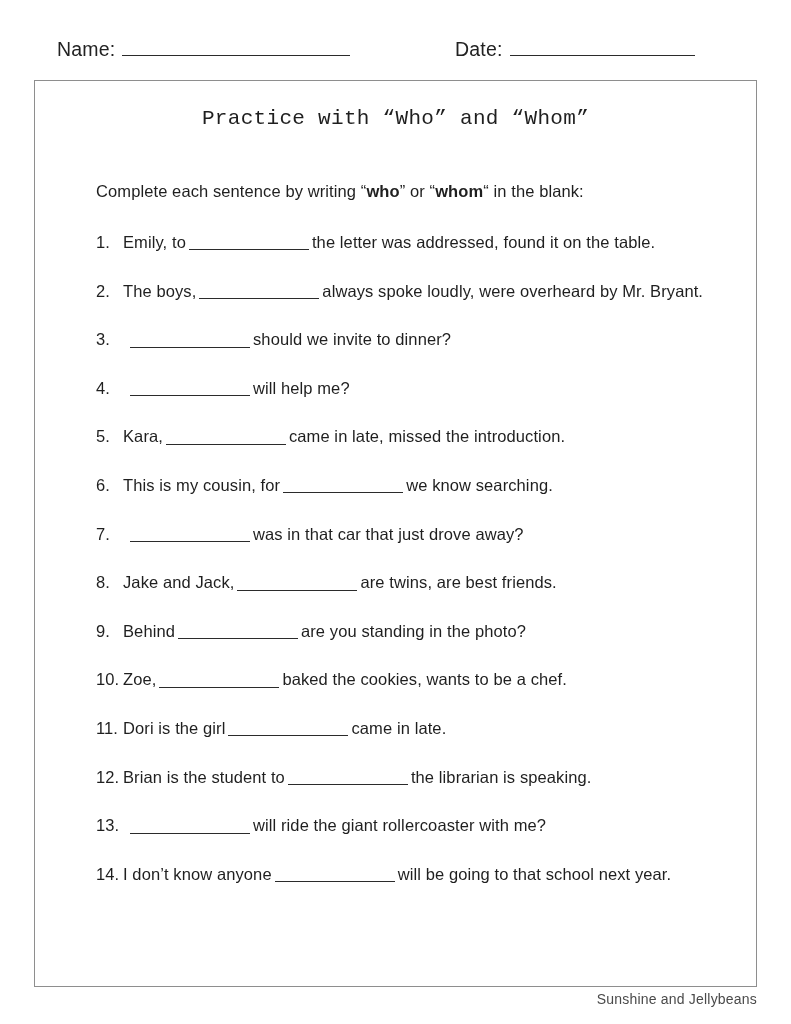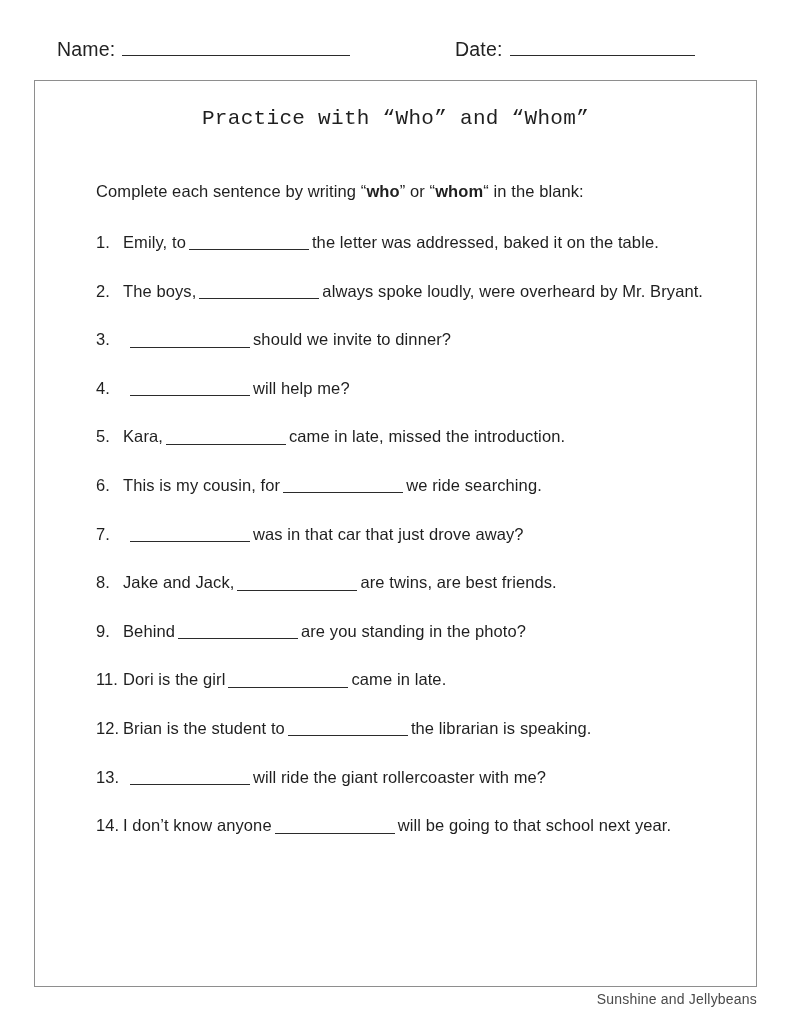--- a/index.html
+++ b/index.html
@@ -151,21 +151,21 @@
   <div class="instructions">
     <span>Complete each sentence by writing “</span><b>who</b><span>” or “</span><b>whom</b><span>“ in the blank:</span>
   </div>
 
   <div class="question-list" id="question-list">
       <div class="question">
         <span class="q-num">1.</span>
         <span class="q-text">
           <span class="q-pre">Emily, to</span>
           <span class="q-blank"></span>
-          <span class="q-post">the letter was addressed, baked it on the table.</span>
+          <span class="q-post">the letter was addressed, found it on the table.</span>
         </span>
       </div>
       <div class="question">
         <span class="q-num">2.</span>
         <span class="q-text">
           <span class="q-pre">The boys,</span>
           <span class="q-blank"></span>
           <span class="q-post">always spoke loudly, were overheard by Mr. Bryant.</span>
         </span>
       </div>
@@ -191,21 +191,21 @@
           <span class="q-pre">Kara,</span>
           <span class="q-blank"></span>
           <span class="q-post">came in late, missed the introduction.</span>
         </span>
       </div>
       <div class="question">
         <span class="q-num">6.</span>
         <span class="q-text">
           <span class="q-pre">This is my cousin, for</span>
           <span class="q-blank"></span>
-          <span class="q-post">we ride searching.</span>
+          <span class="q-post">we know searching.</span>
         </span>
       </div>
       <div class="question lead-blank">
         <span class="q-num">7.</span>
         <span class="q-text">
           <span class="q-pre"></span>
           <span class="q-blank"></span>
           <span class="q-post">was in that car that just drove away?</span>
         </span>
       </div>
@@ -219,20 +219,28 @@
       </div>
       <div class="question">
         <span class="q-num">9.</span>
         <span class="q-text">
           <span class="q-pre">Behind</span>
           <span class="q-blank"></span>
           <span class="q-post">are you standing in the photo?</span>
         </span>
       </div>
       <div class="question">
+        <span class="q-num">10.</span>
+        <span class="q-text">
+          <span class="q-pre">Zoe,</span>
+          <span class="q-blank"></span>
+          <span class="q-post">baked the cookies, wants to be a chef.</span>
+        </span>
+      </div>
+      <div class="question">
         <span class="q-num">11.</span>
         <span class="q-text">
           <span class="q-pre">Dori is the girl</span>
           <span class="q-blank"></span>
           <span class="q-post">came in late.</span>
         </span>
       </div>
       <div class="question">
         <span class="q-num">12.</span>
         <span class="q-text">

